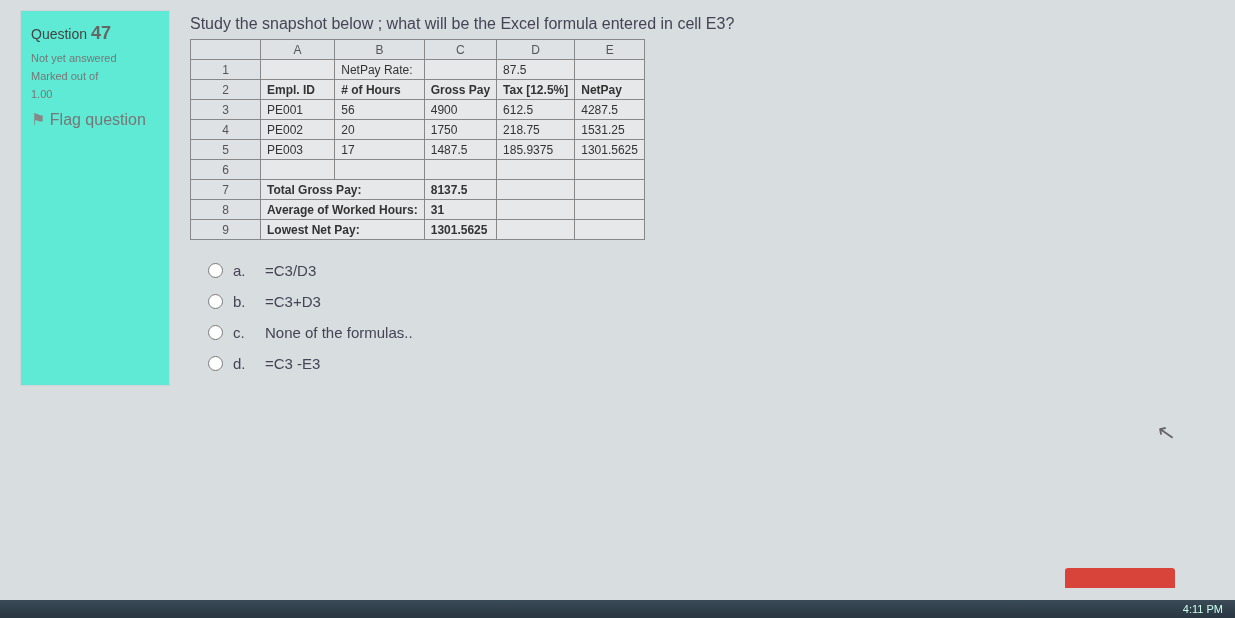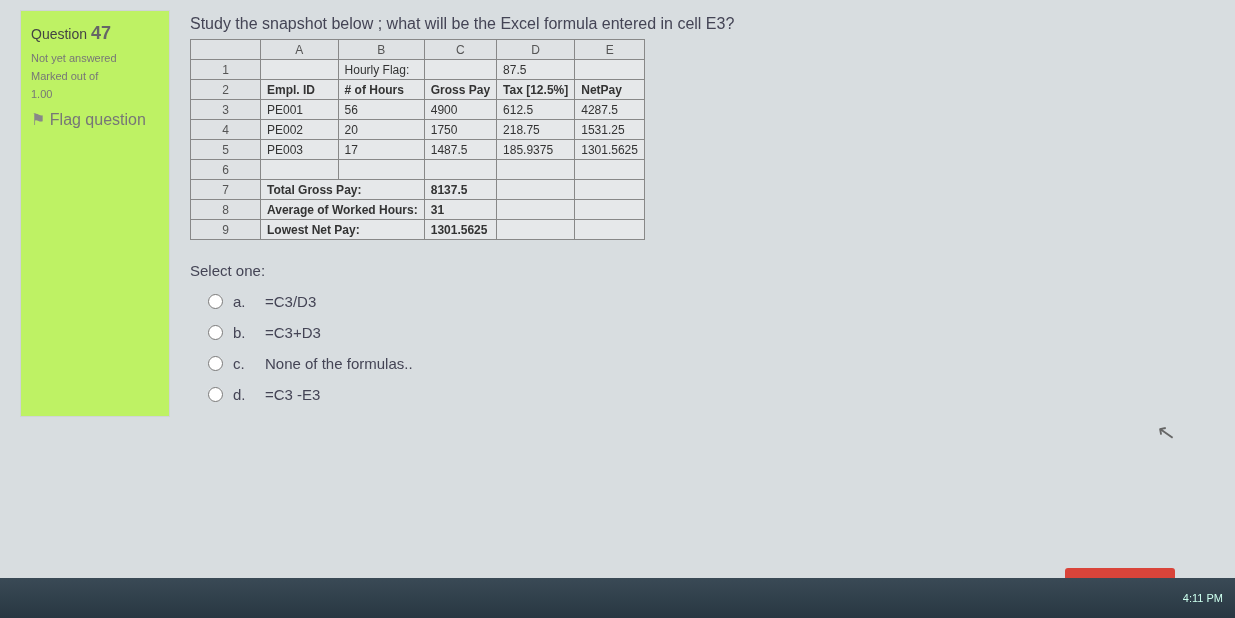--- a/index.html
+++ b/index.html
@@ -11,21 +11,21 @@
     overflow: hidden;
     position: relative;
   }
   .quiz-container {
     display: flex;
     padding: 10px 20px;
     gap: 20px;
   }
   .sidebar {
     width: 150px;
-    background: #bef264;
+    background: #5eead4;
     padding: 12px 10px;
     font-size: 13px;
     color: #555;
     border: 1px solid #d0d4d6;
   }
   .question-number {
     margin-bottom: 8px;
     color: #444;
     font-size: 14px;
   }
@@ -91,21 +91,21 @@
     position: absolute;
     right: 60px;
     top: 420px;
     font-size: 22px;
     color: #666;
     transform: rotate(-10deg);
   }
   .taskbar {
     position: absolute;
     bottom: 0; left: 0; right: 0;
-    height: 40px;
+    height: 18px;
     background: linear-gradient(#3a4a56, #283742);
     display: flex;
     justify-content: flex-end;
     align-items: center;
     padding: 0 12px;
     font-size: 11px;
     color: #cfe;
   }
   .red-btn {
     position: absolute;
@@ -143,21 +143,21 @@
           <th>B</th>
           <th>C</th>
           <th>D</th>
           <th>E</th>
         </tr>
       </thead>
       <tbody id="excel-body">
           <tr>
             <td class="rownum">1</td>
             <td class="left"></td>
-            <td class="left">Hourly Flag:</td>
+            <td class="left">NetPay Rate:</td>
             <td class="left"></td>
             <td class="right">87.5</td>
             <td class="left"></td>
           </tr>
           <tr>
             <td class="rownum">2</td>
             <td class="left bold">Empl. ID</td>
             <td class="left bold"># of Hours</td>
             <td class="left bold">Gross Pay</td>
             <td class="left bold">Tax [12.5%]</td>
@@ -212,21 +212,20 @@
           <tr>
             <td class="rownum">9</td>
             <td colspan="2" class="left bold">Lowest Net Pay:</td>
             <td class="right bold">1301.5625</td>
             <td class="right bold"></td>
             <td class="right bold"></td>
           </tr>
         </tbody>
     </table>
 
-    <div class="select-one">Select one:</div>
     <div class="options" id="options-container">
         <div class="option-row">
           <input type="radio" name="answer" style="">
           <span class="option-letter">a.</span>
           <span>=C3/D3</span>
         </div>
         <div class="option-row">
           <input type="radio" name="answer" style="">
           <span class="option-letter">b.</span>
           <span>=C3+D3</span>

